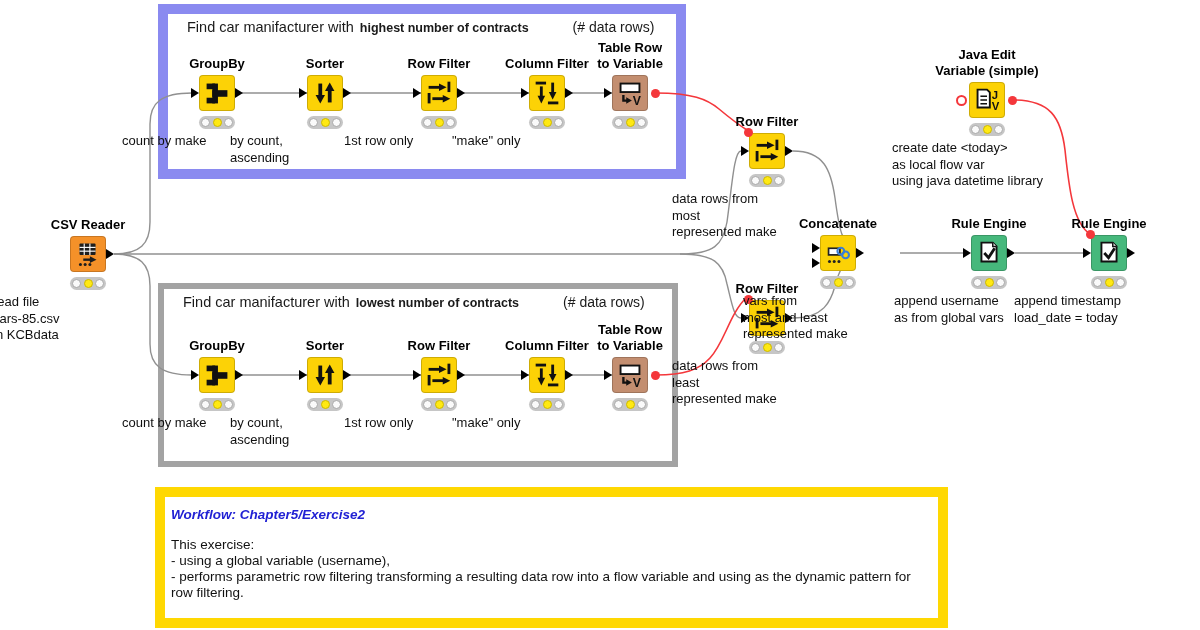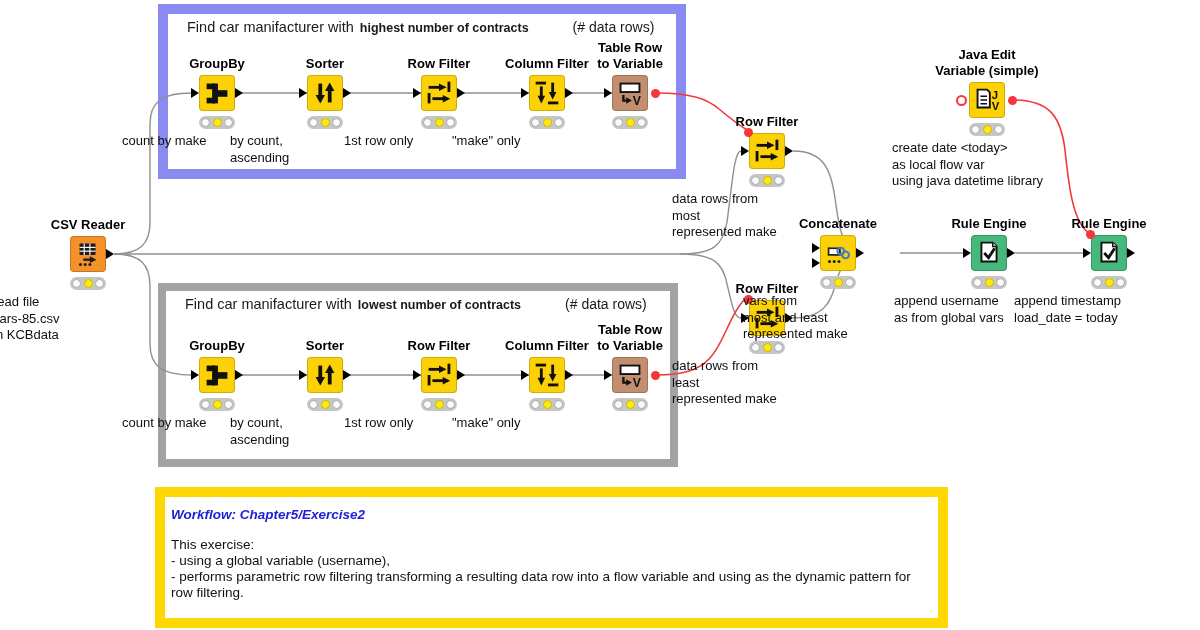--- a/index.html
+++ b/index.html
@@ -2,21 +2,21 @@
 <html><head>
 <meta charset="utf-8">
 <style>
   html,body{margin:0;padding:0;background:#fff;}
   body{font-family:"Liberation Sans",sans-serif;}
   #canvas{position:relative;width:1200px;height:630px;overflow:hidden;background:#fff;}
 
   
   .anno{position:absolute;background:#fff;box-sizing:border-box;z-index:1;}
   .anno-purple{left:158px;top:4px;width:528px;height:175px;border:10px solid #8a8af0;}
-  .anno-pink{left:158px;top:283px;width:520px;height:184px;border:8px solid #a3a3a3;}
+  .anno-pink{left:158px;top:283px;width:520px;height:184px;border:6px solid #a3a3a3;}
   .anno-note{left:155px;top:487px;width:793px;height:141px;border:10px solid #ffd802;}
   .anno-titlebar{padding:5px 0 0 19px;font-size:14.5px;color:#1a1a1a;white-space:nowrap;}
   .anno-titlebar .emph{font-weight:700;font-size:12.5px;margin-left:6px;}
   .anno-titlebar .suffix{margin-left:44px;font-size:14px;}
   .note-inner{padding:10px 6px;}
   .note-title{font-size:13.5px;font-weight:700;font-style:italic;color:#2121d4;}
   .note-body{margin-top:15px;font-size:13.5px;line-height:16px;color:#111;}
   .note-body div{margin:0;}
 
   

